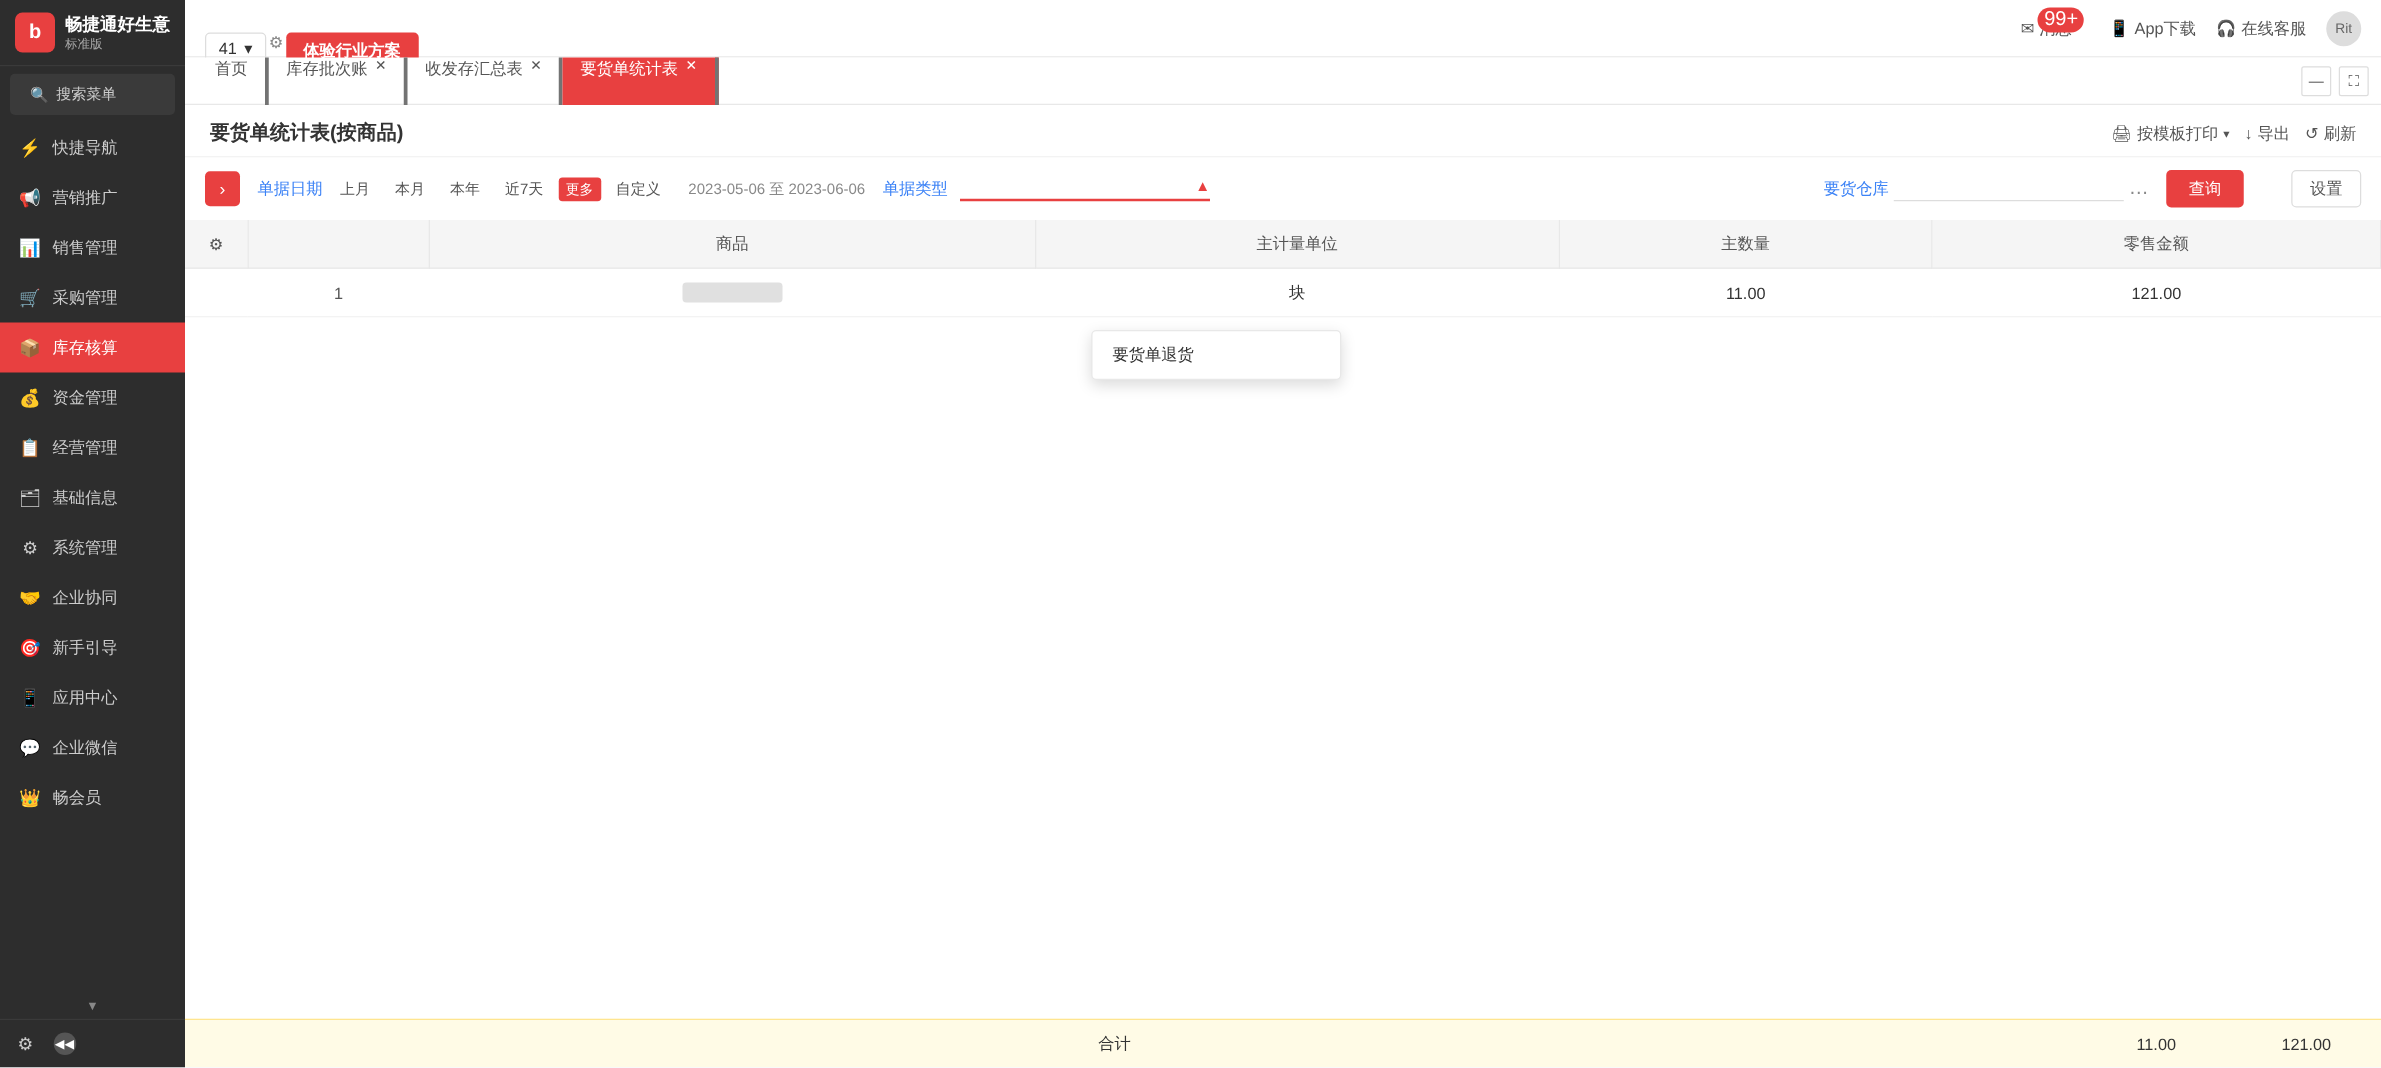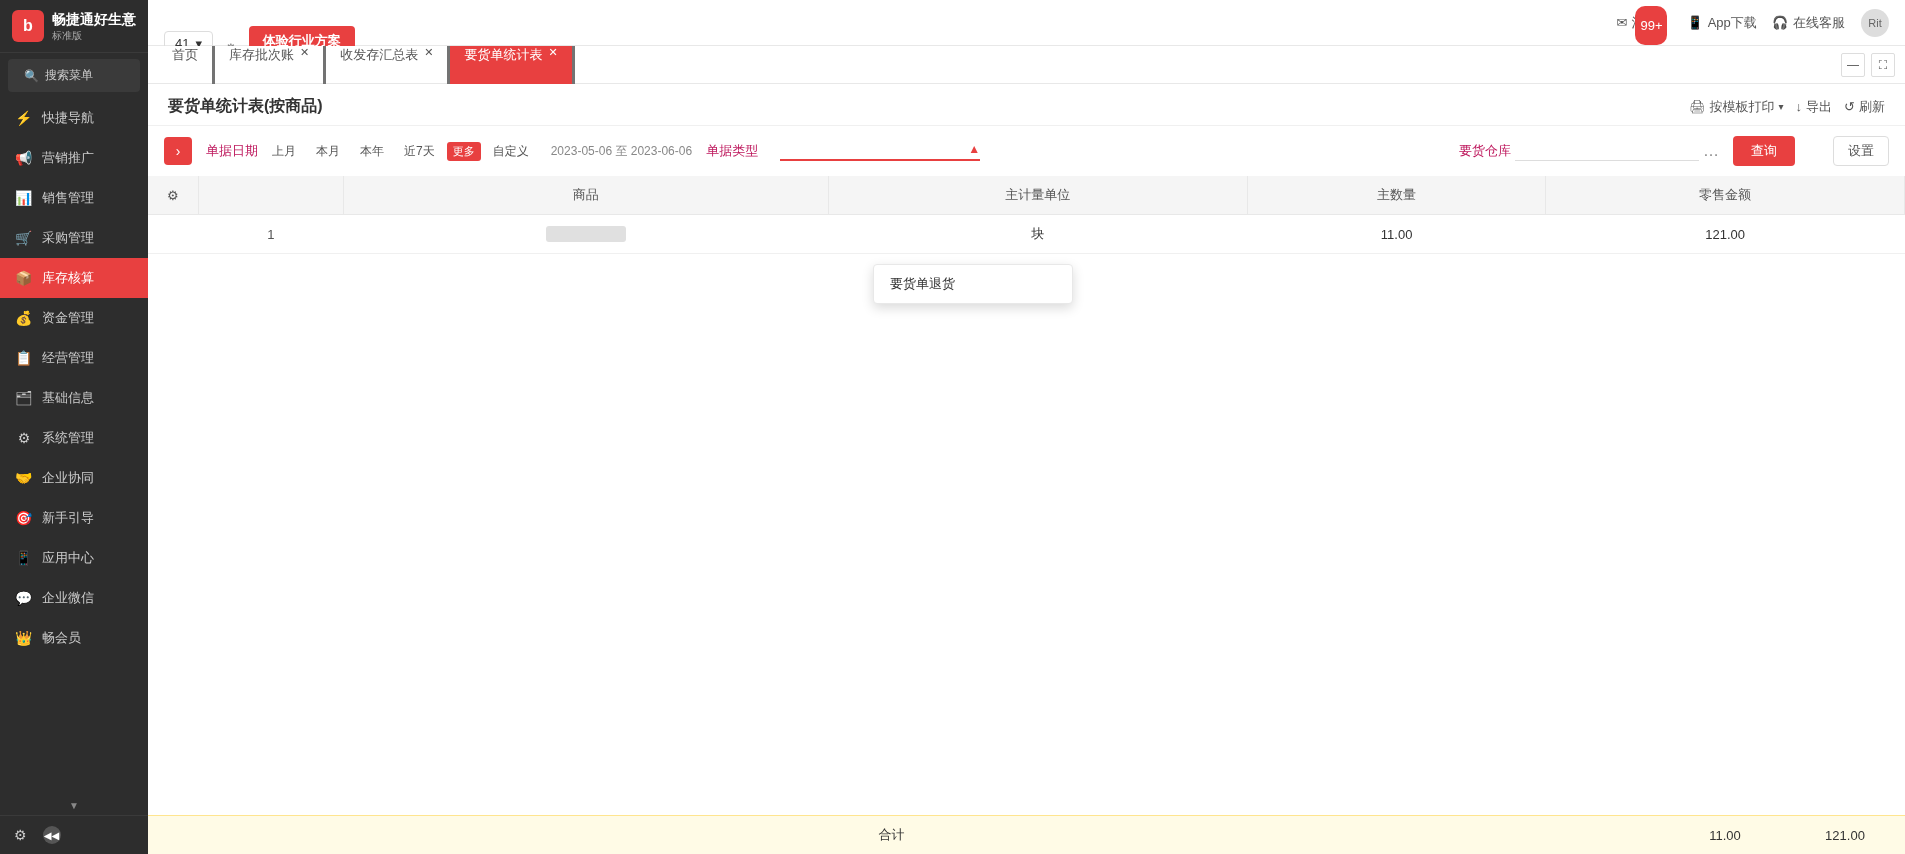--- a/index.html
+++ b/index.html
@@ -103,22 +103,22 @@
       background: white;
       display: flex;
       align-items: center;
       padding: 0 16px;
       height: 46px;
       border-bottom: 1px solid #e8e8e8;
       justify-content: space-between;
     }
     .topbar-left {
       display: flex;
-      align-items: flex-end;
-      gap: 12px;
+      align-items: flex-start;
+      gap: 2px;
       margin-top: 37px;
     }
     .store-selector {
       display: flex;
       align-items: center;
       gap: 6px;
       color: #333;
       font-size: 13px;
       cursor: pointer;
       border: 1px solid #ddd;
@@ -145,22 +145,22 @@
     .topbar-right .badge-item {
       display: flex;
       align-items: center;
       gap: 4px;
       cursor: pointer;
       position: relative;
     }
     .badge {
       background: #e84040;
       color: white;
-      font-size: 13px;
-      padding: 12px 5px;
+      font-size: 16px;
+      padding: 1px 5px;
       border-radius: 10px;
       position: absolute;
       top: -8px;
       right: -10px;
     }
     .avatar {
       width: 28px;
       height: 28px;
       background: #ccc;
       border-radius: 50%;
@@ -268,21 +268,21 @@
       font-size: 14px;
       flex-shrink: 0;
     }
     .filter-group {
       display: flex;
       align-items: center;
       gap: 6px;
     }
     .filter-label {
       font-size: 13px;
-      color: #be185d;
+      color: #3b82f6;
     }
     .date-shortcuts {
       display: flex;
       align-items: center;
       gap: 4px;
     }
     .date-btn {
       padding: 3px 8px;
       font-size: 12px;
       color: #555;
@@ -298,21 +298,21 @@
       font-size: 11px;
       cursor: pointer;
     }
     .date-input-row {
       font-size: 12px;
       color: #888;
     }
     .filter-type-group {
       display: flex;
       align-items: center;
-      gap: 22px;
+      gap: 10px;
       flex: 1;
     }
     .filter-select-wrapper {
       display: flex;
       align-items: center;
       gap: 4px;
       border-bottom: 2px solid #e84040;
       min-width: 200px;
       padding-bottom: 2px;
     }

